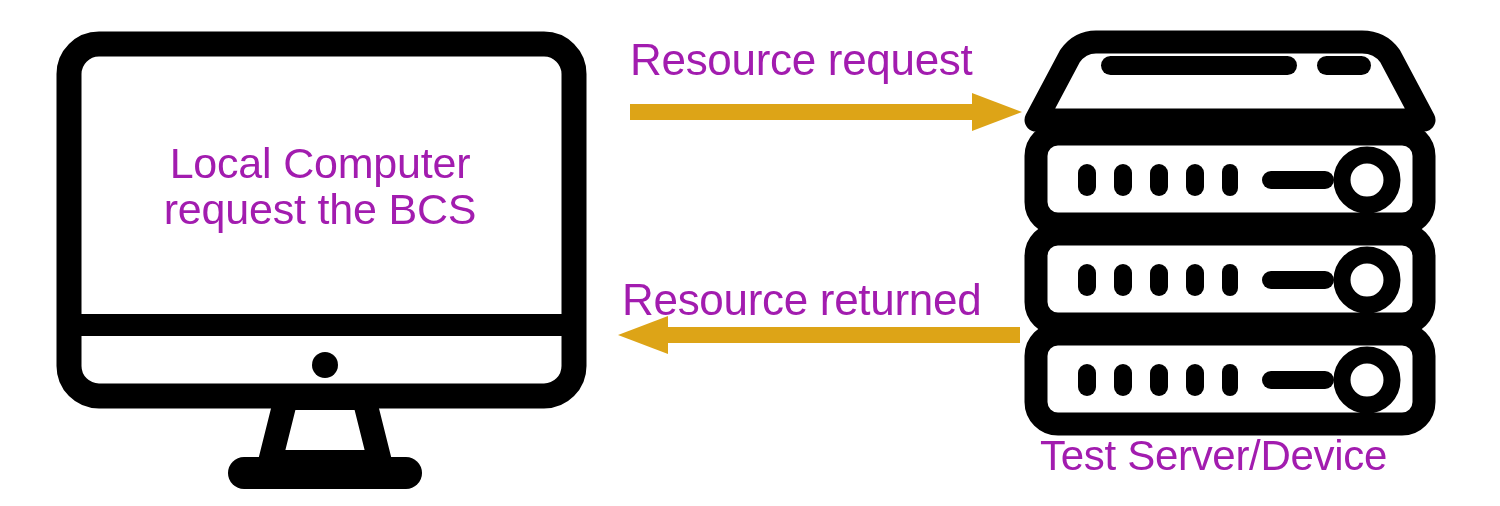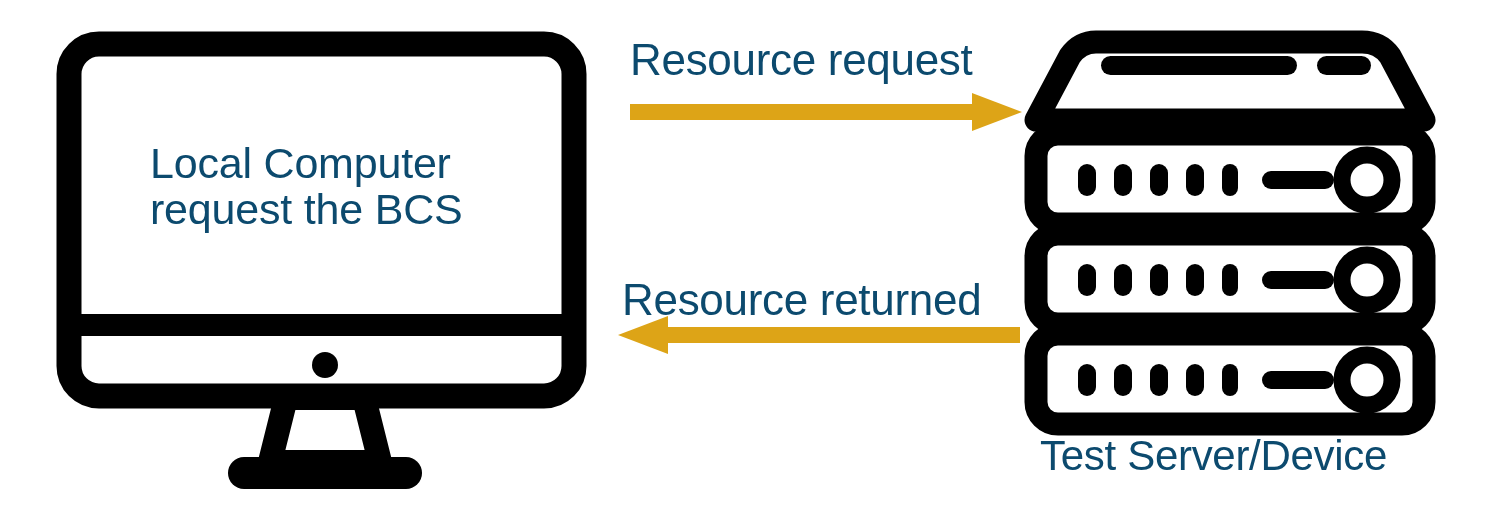--- a/index.html
+++ b/index.html
@@ -19,32 +19,32 @@
   }
   .layer {
     position: absolute;
     top: 0;
     left: 0;
     width: 1500px;
     height: 506px;
   }
   .label {
     position: absolute;
-    color: #0c4a6e;
+    color: #a21caf;
     font-family: "Liberation Sans", sans-serif;
     font-weight: 400;
     white-space: nowrap;
     line-height: 1.08;
   }
   #screen-text {
     left: 150px;
     top: 140px;
     width: 340px;
     font-size: 43px;
-    text-align: left;
+    text-align: center;
     letter-spacing: -0.2px;
   }
   #screen-text .line { display: block; }
   #req-label {
     left: 630px;
     top: 36px;
     font-size: 44px;
     letter-spacing: -0.3px;
   }
   #ret-label {

